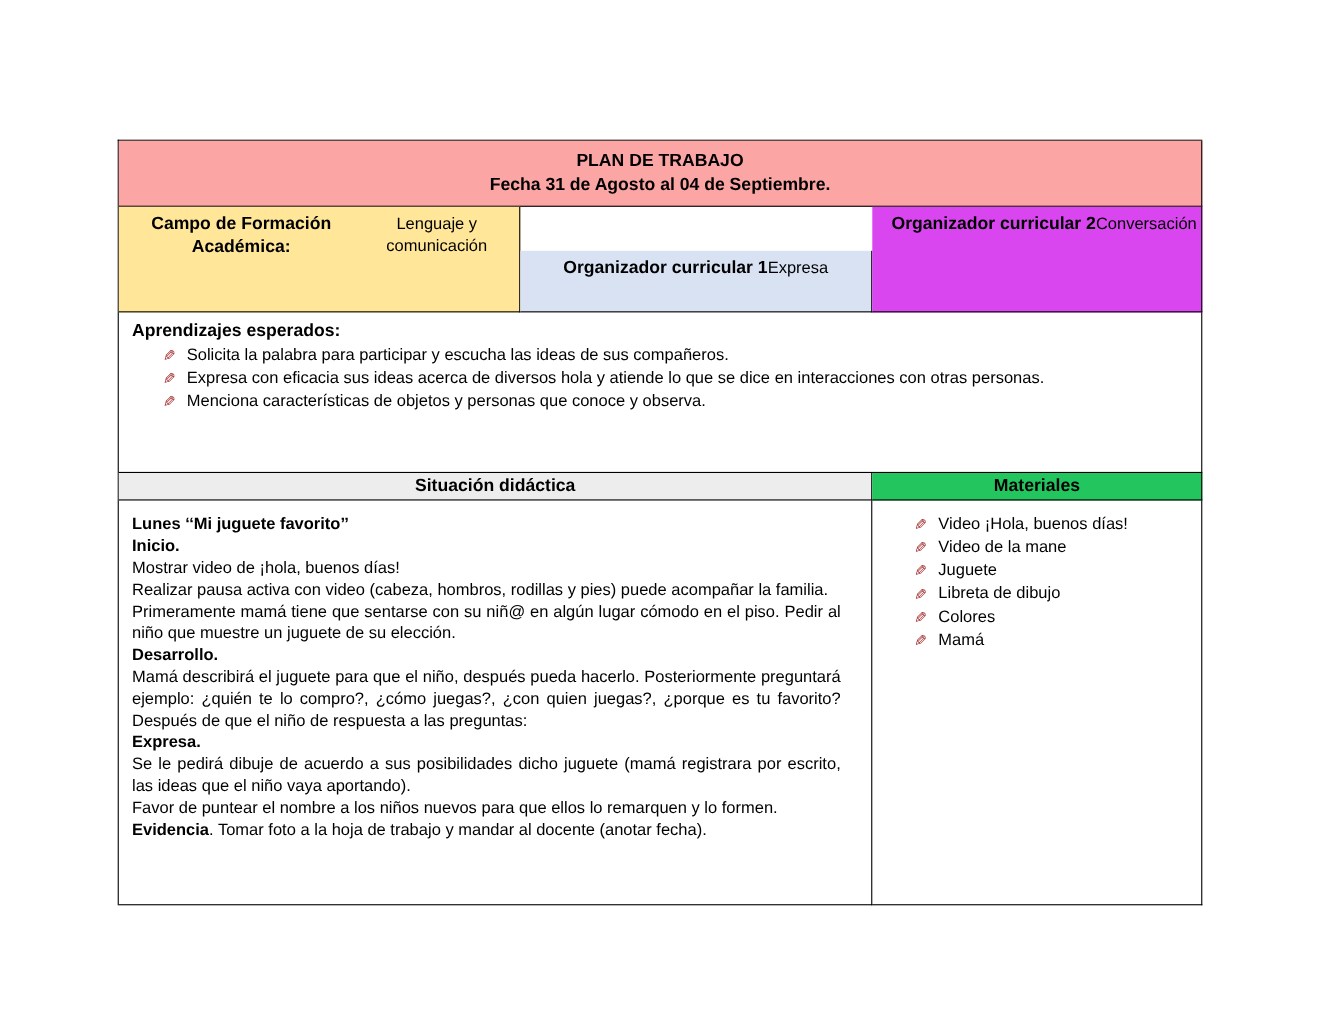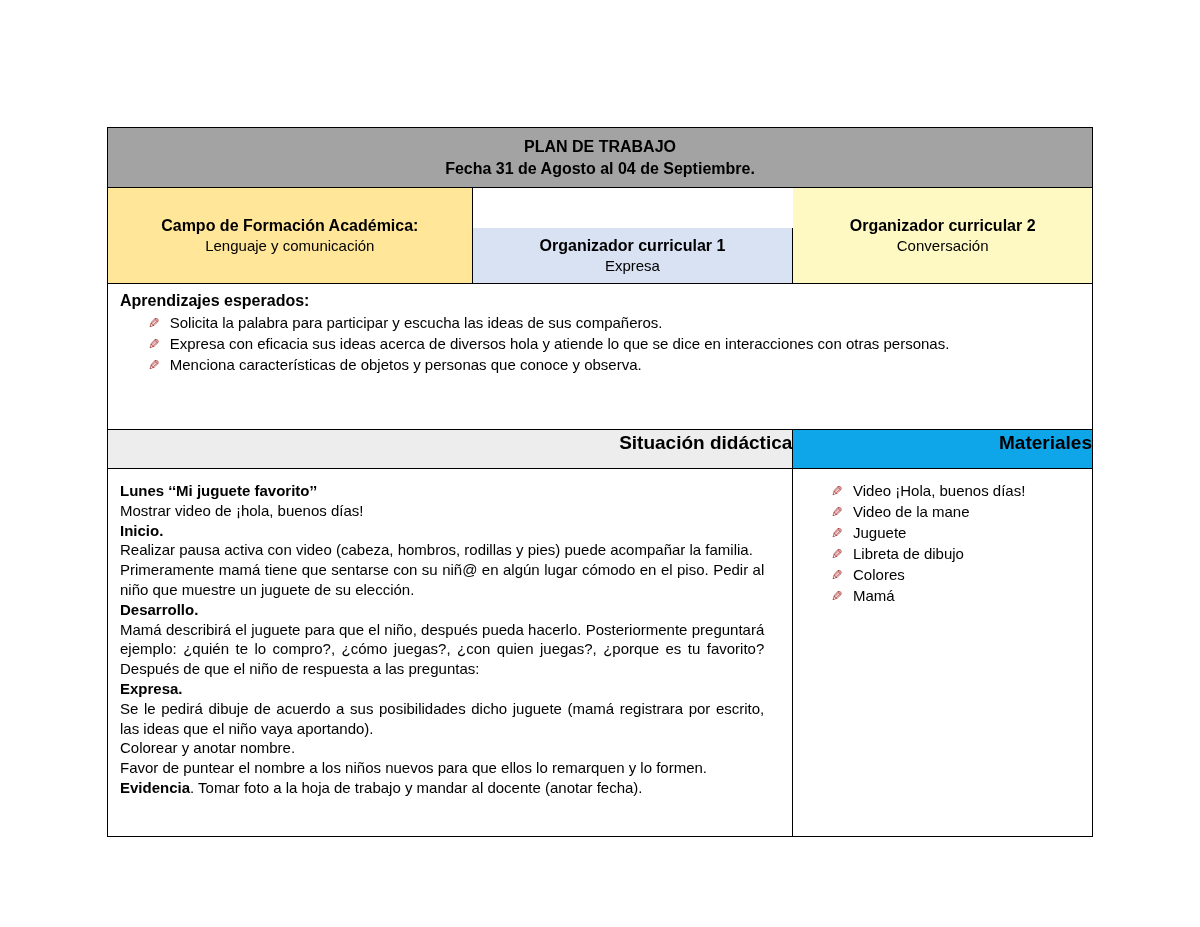--- a/index.html
+++ b/index.html
@@ -40,21 +40,21 @@
   }
   .h-title, .h-sub {
     font-weight: bold;
     font-size: 16px;
     line-height: 1.35;
   }
 
   .mid-cell {
     min-height: 56px;
     display: flex;
-    flex-direction: column;
+    flex-direction: row;
     justify-content: center;
     text-align: center;
     padding: 6px 4px;
   }
   .mid-title { font-weight: bold; font-size: 16px; line-height: 1.3; }
   .mid-value { font-size: 15px; line-height: 1.3; }
 
   .apr-cell {
     min-height: 146px;
     padding: 8px 14px 14px 12px;
@@ -74,24 +74,24 @@
     font-size: 15px;
   }
   .pencil {
     flex: 0 0 auto;
     transform: scaleX(-1);
     font-size: 14px;
     line-height: 1.5;
   }
 
   .sec-header {
-    text-align: right;
+    text-align: center;
     font-weight: bold;
-    font-size: 19px;
-    padding: 2px 0 13px 0;
+    font-size: 16px;
+    padding: 2px 0 3px 0;
     line-height: 1.2;
   }
 
   .body-cell {
     min-height: 368px;
     font-size: 15px;
   }
   .sit-cell { padding: 12px 28px 12px 12px; }
   .para {
     margin: 0;
@@ -101,34 +101,34 @@
   .para b { font-weight: bold; }
   .mat-cell { padding: 12px 6px 12px 38px; }
   .mat-cell .bullets { margin-left: 0; }
   .mat-cell .bullet-item { line-height: 1.32; }
 </style>
 </head>
 <body>
 
 <div class="doc-table">
 
-  <div class="cell header-cell span3" style="background-color: #a3a3a3;">
+  <div class="cell header-cell span3" style="background-color: #fca5a5;">
     <div class="h-title">PLAN DE TRABAJO</div>
     <div class="h-sub">Fecha 31 de Agosto al 04 de Septiembre.</div>
   </div>
 
   <div class="cell mid-cell" style="background-color: rgb(255, 230, 153);">
     <div class="mid-title">Campo de Formación Académica:</div>
     <div class="mid-value">Lenguaje y comunicación</div>
   </div>
   <div class="cell mid-cell" style="background-color: rgb(217, 226, 243); margin-top: 40px;">
     <div class="mid-title">Organizador curricular 1</div>
     <div class="mid-value">Expresa</div>
   </div>
-  <div class="cell mid-cell" style="background-color: #fef9c3;">
+  <div class="cell mid-cell" style="background-color: #d946ef; justify-content: flex-end;">
     <div class="mid-title">Organizador curricular 2</div>
     <div class="mid-value">Conversación</div>
   </div>
 
   <div class="cell apr-cell span3">
     <div class="apr-title">Aprendizajes esperados:</div>
     <div class="bullets">
         <div class="bullet-item">
           <span class="pencil" style="color: rgb(165, 42, 42);">✎</span>
           <span class="bullet-text">Solicita la palabra para participar y escucha las ideas de sus compañeros.</span>
@@ -138,33 +138,32 @@
           <span class="bullet-text">Expresa con eficacia sus ideas acerca de diversos hola y atiende lo que se dice en interacciones con otras personas.</span>
         </div>
         <div class="bullet-item">
           <span class="pencil" style="color: rgb(165, 42, 42);">✎</span>
           <span class="bullet-text">Menciona características de objetos y personas que conoce y observa.</span>
         </div>
       </div>
   </div>
 
   <div class="cell sec-header span2" style="background-color: rgb(237, 237, 237);">Situación didáctica</div>
-  <div class="cell sec-header" style="background-color: #0ea5e9;">Materiales</div>
+  <div class="cell sec-header" style="background-color: #22c55e;">Materiales</div>
 
   <div class="cell body-cell sit-cell span2">
       <p class="para"><b>Lunes ‘‘Mi juguete favorito’’</b></p>
+      <p class="para"><b>Inicio.</b></p>
       <p class="para">Mostrar video de ¡hola, buenos días!</p>
-      <p class="para"><b>Inicio.</b></p>
       <p class="para">Realizar pausa activa con video (cabeza, hombros, rodillas y pies) puede acompañar la familia.</p>
       <p class="para">Primeramente mamá tiene que sentarse con su niñ@ en algún lugar cómodo en el piso. Pedir al niño que muestre un juguete de su elección.</p>
       <p class="para"><b>Desarrollo.</b></p>
       <p class="para">Mamá describirá el juguete para que el niño, después pueda hacerlo. Posteriormente preguntará ejemplo: ¿quién te lo compro?, ¿cómo juegas?, ¿con quien juegas?, ¿porque es tu favorito? Después de que el niño de respuesta a las preguntas:</p>
       <p class="para"><b>Expresa.</b></p>
       <p class="para">Se le pedirá dibuje de acuerdo a sus posibilidades dicho juguete (mamá registrara por escrito, las ideas que el niño vaya aportando).</p>
-      <p class="para">Colorear y anotar nombre.</p>
       <p class="para">Favor de puntear el nombre a los niños nuevos para que ellos lo remarquen y lo formen.</p>
       <p class="para"><b>Evidencia</b>. Tomar foto a la hoja de trabajo y mandar al docente (anotar fecha).</p>
     </div>
   <div class="cell body-cell mat-cell">
     <div class="bullets">
         <div class="bullet-item">
           <span class="pencil" style="color: rgb(165, 42, 42);">✎</span>
           <span class="bullet-text">Video ¡Hola, buenos días!</span>
         </div>
         <div class="bullet-item">

